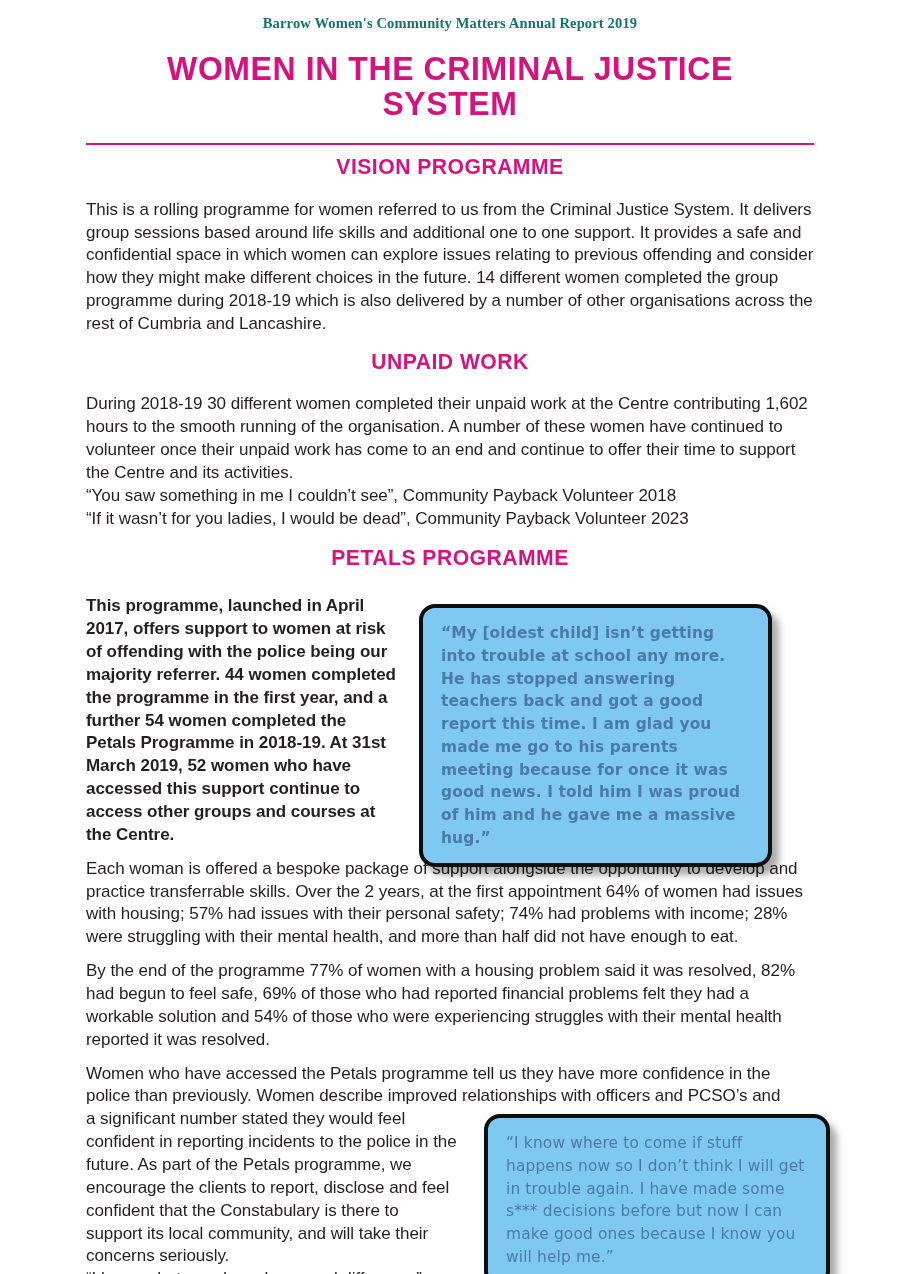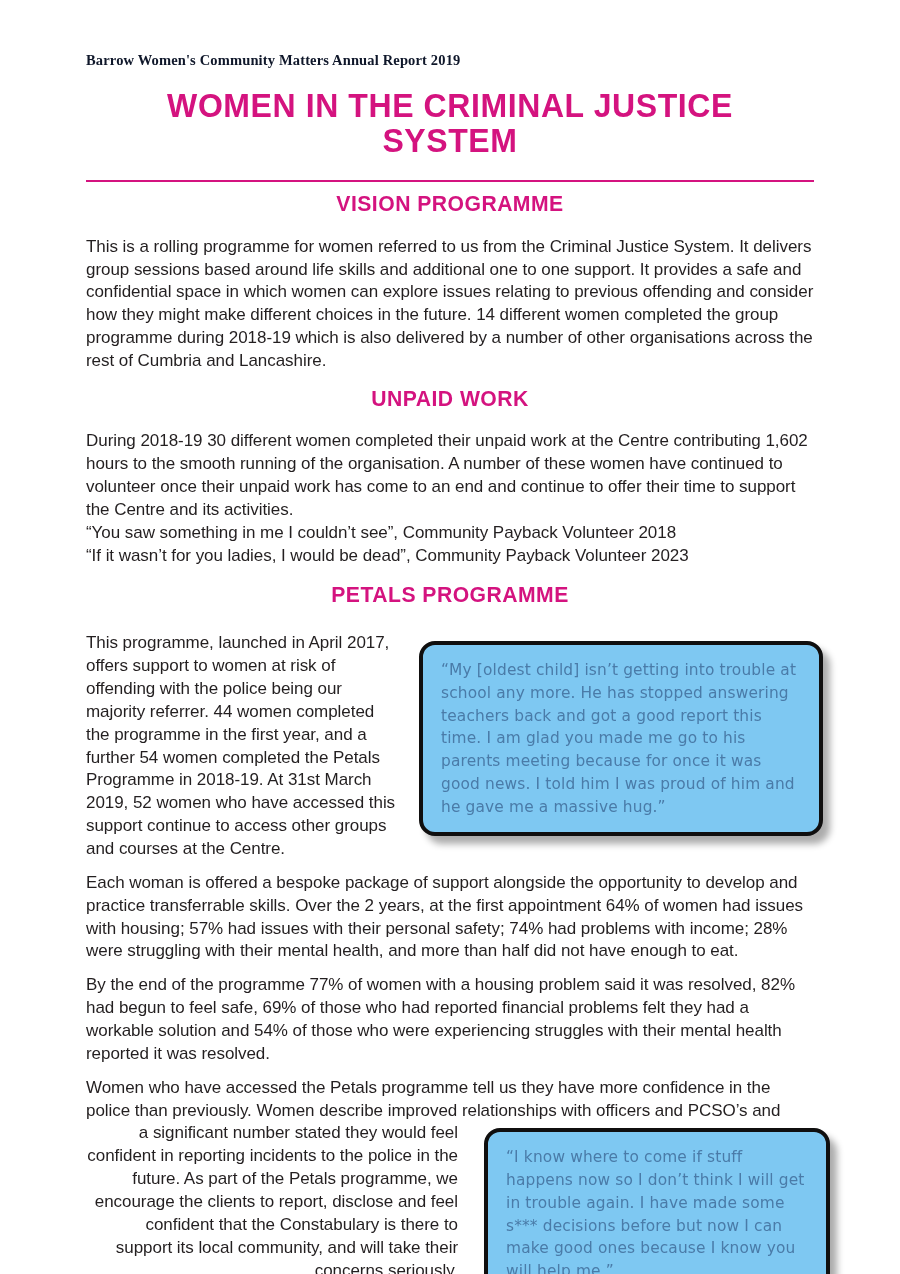--- a/index.html
+++ b/index.html
@@ -19,26 +19,27 @@
   .page {
     position: relative;
     width: 900px;
     height: 1274px;
     box-sizing: border-box;
     padding: 0 86px;
   }
 
   
   .running-head {
+    text-align: center;
     font-family: "Liberation Serif", serif;
     font-size: 14.5px;
     font-weight: 600;
     letter-spacing: 0.15px;
-    color: #0f172a;
-    padding-top: 53px;
+    color: #0f766e;
+    padding-top: 16px;
     line-height: 1.1;
   }
 
   
   .main-title {
     text-align: center;
     font-family: "Liberation Sans Narrow", "Liberation Sans", sans-serif;
     font-size: 33px;
     font-weight: 900;
     letter-spacing: 0.6px;
@@ -90,32 +91,32 @@
 
   .red-quote {
     color: #e8191c;
     margin-top: 8px;
   }
 
   
   .wrap-region {
     position: relative;
     margin-top: 24px;
+    font-weight: bold;
   }
   .wrap-region .col-left {
     width: 314px;
   }
 
   .wrap-region-2 {
     position: relative;
     margin-top: 0;
   }
   .wrap-region-2 .col-left {
     width: 372px;
-    text-align: right;
   }
 
   
   .quote-box {
     position: absolute;
     box-sizing: border-box;
     background: #7ec8f2;
     border: 4px solid #100f0f;
     border-radius: 16px;
     box-shadow: 7px 8px 7px rgba(0,0,0,0.33);
@@ -125,21 +126,21 @@
     font-family: "DejaVu Sans", sans-serif;
     font-size: 15.4px;
     line-height: 1.475;
     color: #4a7ba8;
     letter-spacing: 0.15px;
   }
 
   #quote-box-1 {
     left: 333px;
     top: 9px;
-    width: 404px;
+    width: 353px;
   }
   #quote-box-2 {
     left: 398px;
     top: 6px;
     width: 346px;
   }
 </style>
 </head>
 <body>
 

